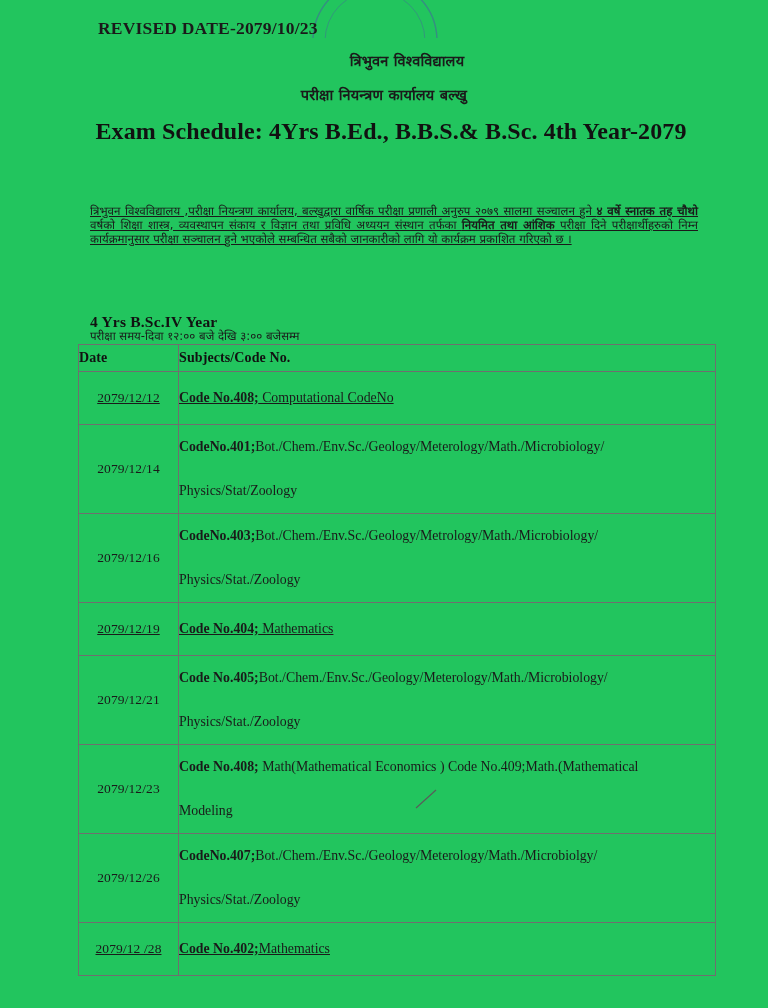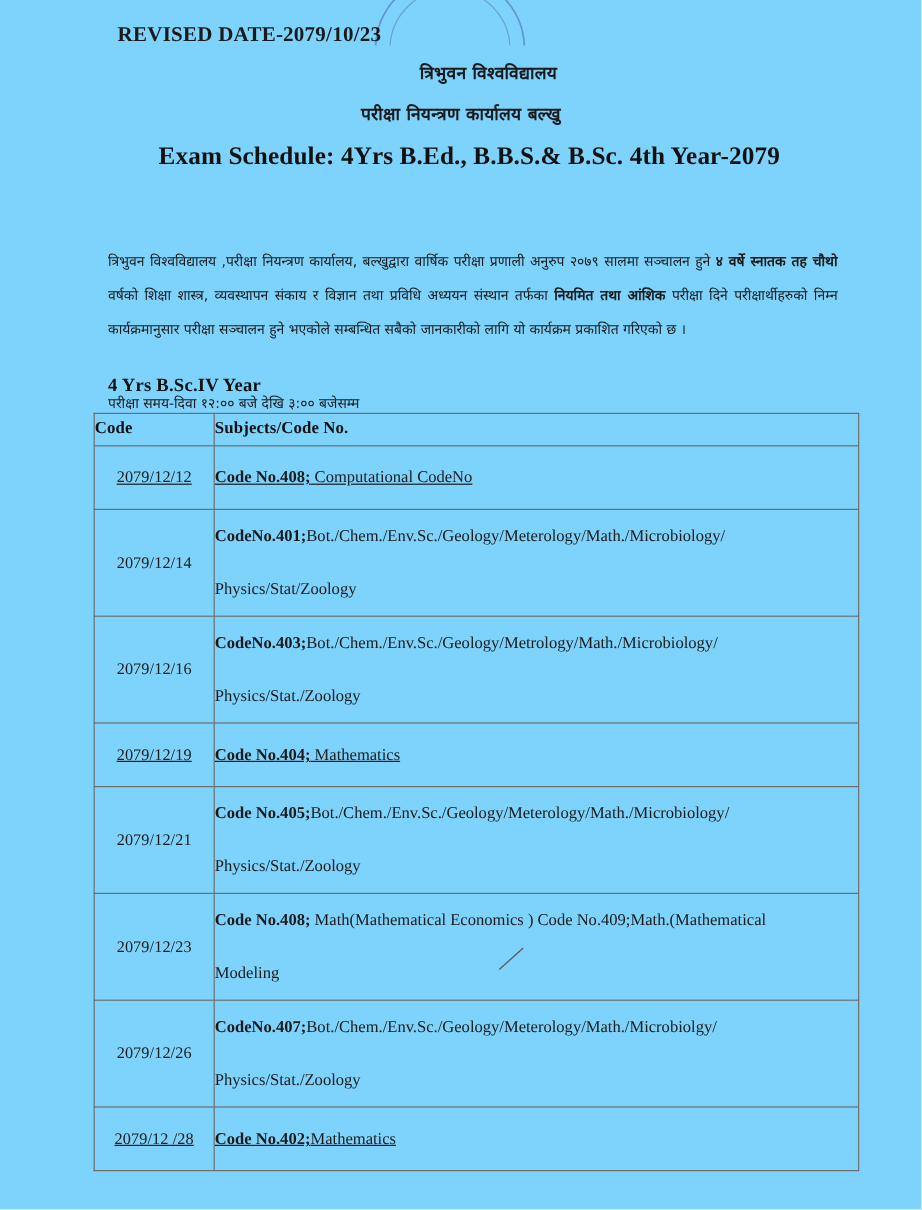--- a/index.html
+++ b/index.html
@@ -14,21 +14,21 @@
     position: relative;
     overflow: hidden;
     font-family: "Liberation Serif", "DejaVu Serif", serif;
     color: #1b1b1b;
     -webkit-font-smoothing: antialiased;
   }
 
   .page {
     position: absolute;
     inset: 0;
-    background: #7dd3fc;
+    background: #22c55e;
   }
 
   
   .stamp {
     position: absolute;
     left: 300px;
     top: -34px;
     width: 150px;
     height: 72px;
     overflow: hidden;
@@ -84,37 +84,38 @@
     font-size: 14.5px;
     font-weight: 700;
     color: #1a1a1a;
     letter-spacing: .2px;
   }
   .head-title {
     position: absolute;
     left: 14px; right: 0;
     top: 118px;
     text-align: center;
-    font-size: 21px;
+    font-size: 24px;
     font-weight: 700;
     color: #111;
     letter-spacing: .1px;
   }
 
   
   .para {
     position: absolute;
     left: 90px;
     top: 192px;
     width: 608px;
     font-family: "DejaVu Sans", sans-serif;
     font-size: 11.6px;
-    line-height: 28px;
+    line-height: 14px;
     text-align: justify;
     color: #1a1a1a;
+    text-decoration: underline;
   }
   .para b { font-weight: 700; }
 
   .exam-time {
     position: absolute;
     left: 90px;
     top: 284px;
     font-family: "DejaVu Sans", sans-serif;
     font-size: 11.6px;
     color: #1a1a1a;
@@ -242,21 +243,21 @@
 
   <div class="section-label">4 Yrs B.Sc.IV Year</div>
 
   <table class="sched-table">
     <colgroup>
       <col class="c-date">
       <col class="c-subj">
     </colgroup>
     <thead>
       <tr>
-        <th class="th-date">Code</th>
+        <th class="th-date">Date</th>
         <th class="th-subj">Subjects/Code No.</th>
       </tr>
     </thead>
     <tbody>
         <tr class="h1">
           <td class="cell-date">2079/12/12</td>
           <td class="cell-subj"><span class="code">Code No.408;</span><span> Computational CodeNo</span></td>
         </tr>
         <tr class="h2">
           <td class="cell-date">2079/12/14</td>

